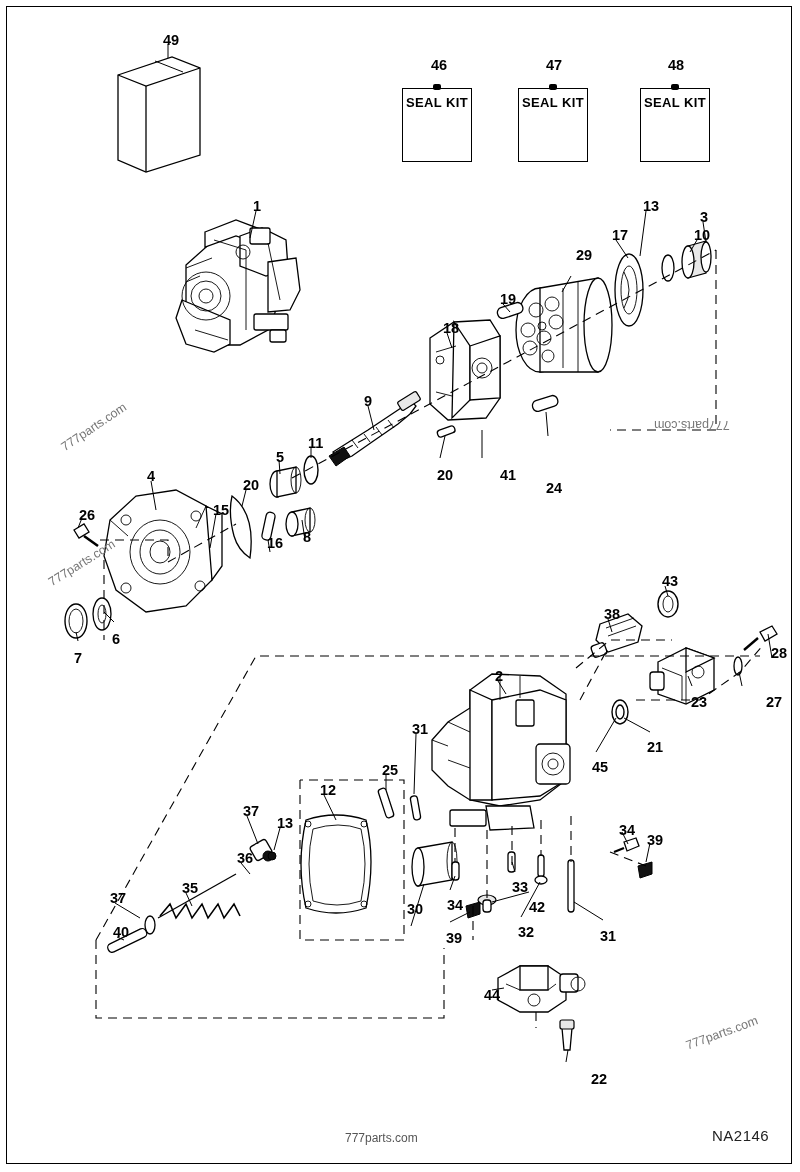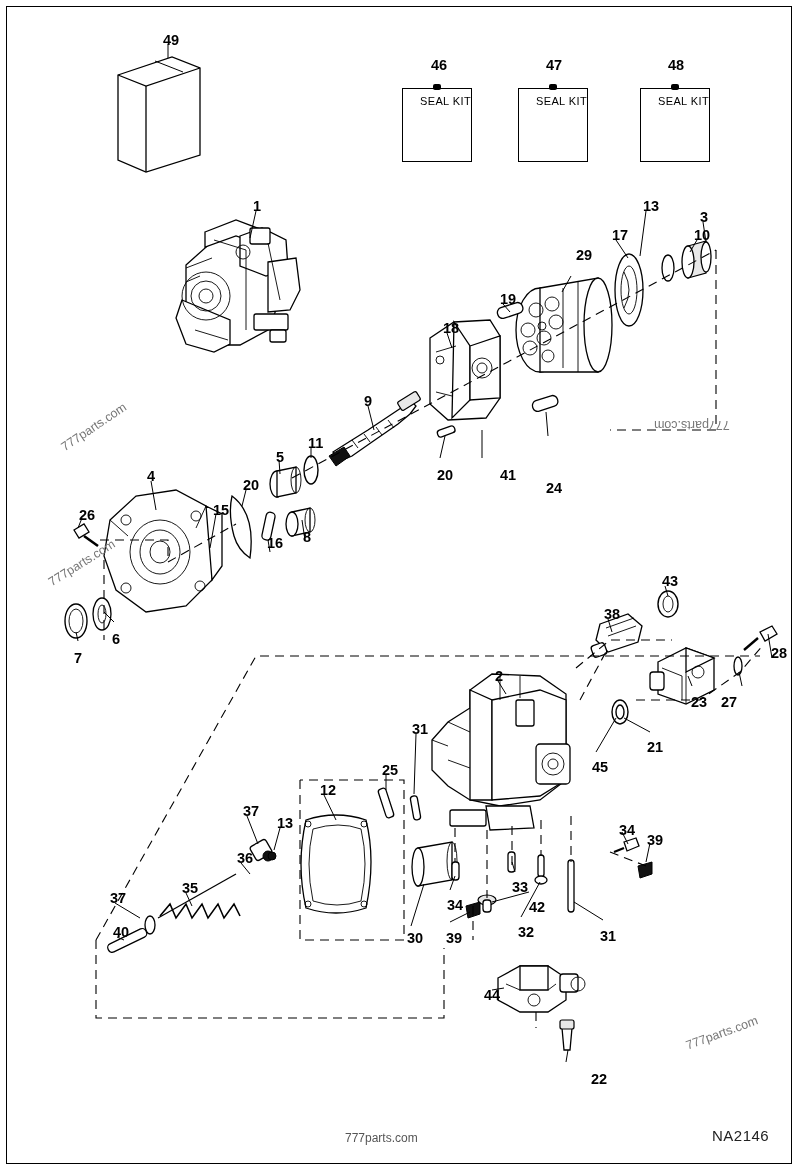--- a/index.html
+++ b/index.html
@@ -8,21 +8,21 @@
   .frame{position:absolute;left:6px;top:6px;width:786px;height:1158px;border:1.6px solid #000;box-sizing:border-box;}
   .lbl{position:absolute;font-size:14.5px;font-weight:bold;font-family:"Liberation Sans",sans-serif;white-space:nowrap;line-height:1;}
   .wm{position:absolute;font-size:12.5px;color:#777;white-space:nowrap;font-family:"Liberation Sans",sans-serif;}
   .wm.r1{transform:rotate(-34deg);}
   .wm.r2{transform:rotate(-32deg);}
   .wm.r3{transform:rotate(180deg);}
   .wm.r4{transform:rotate(-20deg);}
   .footer{position:absolute;font-size:12px;color:#555;}
   .code{position:absolute;font-size:15px;color:#222;letter-spacing:.5px;}
   .kit{position:absolute;border:1.5px solid #000;background:#fff;box-sizing:border-box;}
-  .kit .kt{position:absolute;top:6px;left:0;width:100%;text-align:right;font-size:11px;font-weight:normal;letter-spacing:.4px;}
+  .kit .kt{position:absolute;top:6px;left:0;width:100%;text-align:center;font-size:13px;font-weight:bold;letter-spacing:.4px;}
   .kit .dot{position:absolute;left:50%;top:-5px;margin-left:-4px;width:8px;height:6px;background:#000;border-radius:2px;}
   svg{position:absolute;left:0;top:0;}
   .ring{fill:none;stroke:#000;stroke-width:1.4;}
   .ln{stroke:#000;fill:none;}
   .dsh{stroke:#000;fill:none;stroke-width:1.1;stroke-dasharray:9 6;}
   .fillw{fill:#fff;stroke:#000;stroke-width:1.3;}
   .fillg{fill:#e8e8e8;stroke:#000;stroke-width:1.2;}
   .fillk{fill:#111;stroke:#000;stroke-width:1;}
   .thin{stroke:#000;stroke-width:0.9;fill:none;}
 </style>
@@ -431,35 +431,35 @@
       <div class="lbl" style="left: 243px; top: 478px;">20</div>
       <div class="lbl" style="left: 213px; top: 503px;">15</div>
       <div class="lbl" style="left: 79px; top: 508px;">26</div>
       <div class="lbl" style="left: 267px; top: 536px;">16</div>
       <div class="lbl" style="left: 303px; top: 530px;">8</div>
       <div class="lbl" style="left: 112px; top: 632px;">6</div>
       <div class="lbl" style="left: 74px; top: 651px;">7</div>
       <div class="lbl" style="left: 662px; top: 574px;">43</div>
       <div class="lbl" style="left: 604px; top: 607px;">38</div>
       <div class="lbl" style="left: 771px; top: 646px;">28</div>
-      <div class="lbl" style="left: 721px; top: 695px; text-align: center;">27</div>
+      <div class="lbl" style="left: 766px; top: 695px; text-align: center;">27</div>
       <div class="lbl" style="left: 691px; top: 695px;">23</div>
       <div class="lbl" style="left: 647px; top: 740px;">21</div>
       <div class="lbl" style="left: 592px; top: 760px;">45</div>
       <div class="lbl" style="left: 495px; top: 669px;">2</div>
       <div class="lbl" style="left: 412px; top: 722px;">31</div>
       <div class="lbl" style="left: 382px; top: 763px;">25</div>
       <div class="lbl" style="left: 320px; top: 783px;">12</div>
       <div class="lbl" style="left: 277px; top: 816px;">13</div>
       <div class="lbl" style="left: 243px; top: 804px;">37</div>
       <div class="lbl" style="left: 237px; top: 851px;">36</div>
       <div class="lbl" style="left: 182px; top: 881px;">35</div>
       <div class="lbl" style="left: 110px; top: 891px;">37</div>
       <div class="lbl" style="left: 113px; top: 925px;">40</div>
-      <div class="lbl" style="left: 407px; top: 931px;">30</div>
+      <div class="lbl" style="left: 407px; top: 902px;">30</div>
       <div class="lbl" style="left: 446px; top: 931px;">39</div>
       <div class="lbl" style="left: 447px; top: 898px;">34</div>
       <div class="lbl" style="left: 512px; top: 880px;">33</div>
       <div class="lbl" style="left: 529px; top: 900px;">42</div>
       <div class="lbl" style="left: 518px; top: 925px;">32</div>
       <div class="lbl" style="left: 600px; top: 929px;">31</div>
       <div class="lbl" style="left: 619px; top: 823px;">34</div>
       <div class="lbl" style="left: 647px; top: 833px;">39</div>
       <div class="lbl" style="left: 484px; top: 988px;">44</div>
       <div class="lbl" style="left: 563px; top: 1072px; margin-left: 28px;">22</div>

